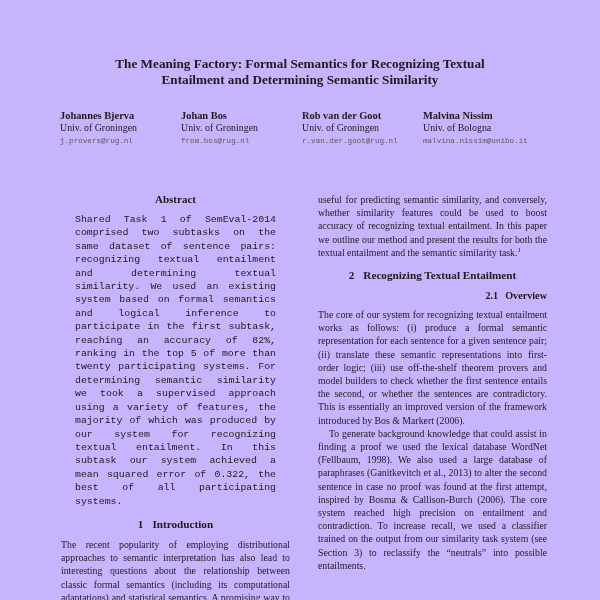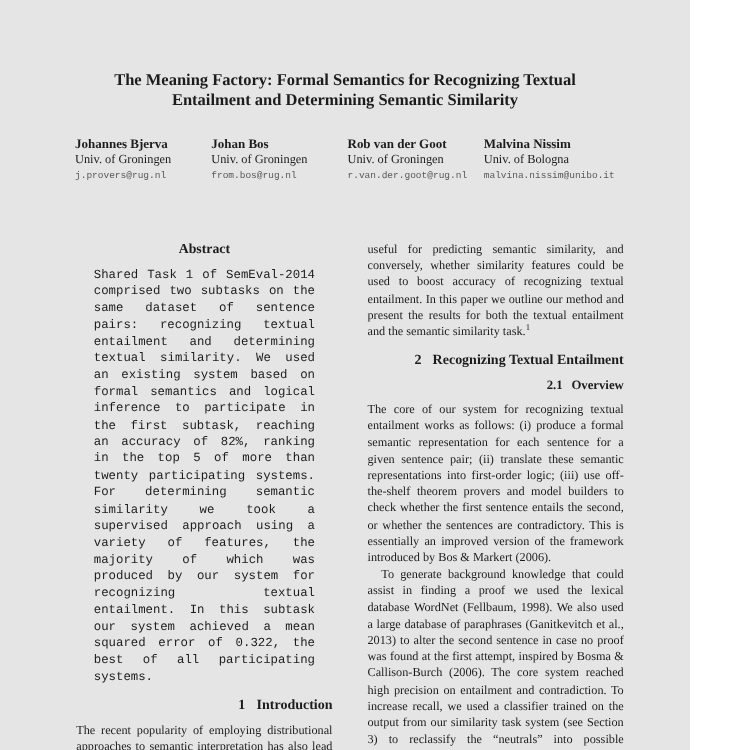--- a/index.html
+++ b/index.html
@@ -1,20 +1,20 @@
 <!DOCTYPE html>
 <html><head>
 <meta charset="utf-8">
 <style>
   html, body { margin: 0; padding: 0; background: #ffffff; }
   .page {
     position: relative;
-    width: 552px;
+    width: 600px;
     height: 600px;
-    background: #e5e5e5;
+    background: #c4b5fd;
     overflow: hidden;
     font-family: "Liberation Serif", "DejaVu Serif", serif;
     color: #1c1c1c;
   }
   .title-block {
     margin-top: 56px;
     text-align: center;
   }
   .title-line {
     font-size: 13.2px;
@@ -73,21 +73,21 @@
     line-height: 13.4px;
     text-align: justify;
     font-family: Liberation Mono, monospace;
   }
   .section-heading {
     font-weight: bold;
     font-size: 11.2px;
     line-height: 14px;
     margin-top: 9px;
     margin-bottom: 7px;
-    text-align: right;
+    text-align: center;
   }
   .section-heading .sec-num { display: inline-block; margin-right: 9px; }
   .subsection-heading {
     font-weight: bold;
     font-size: 10.2px;
     line-height: 13px;
     margin-top: 7px;
     margin-bottom: 6px;
     text-align: right;
   }

